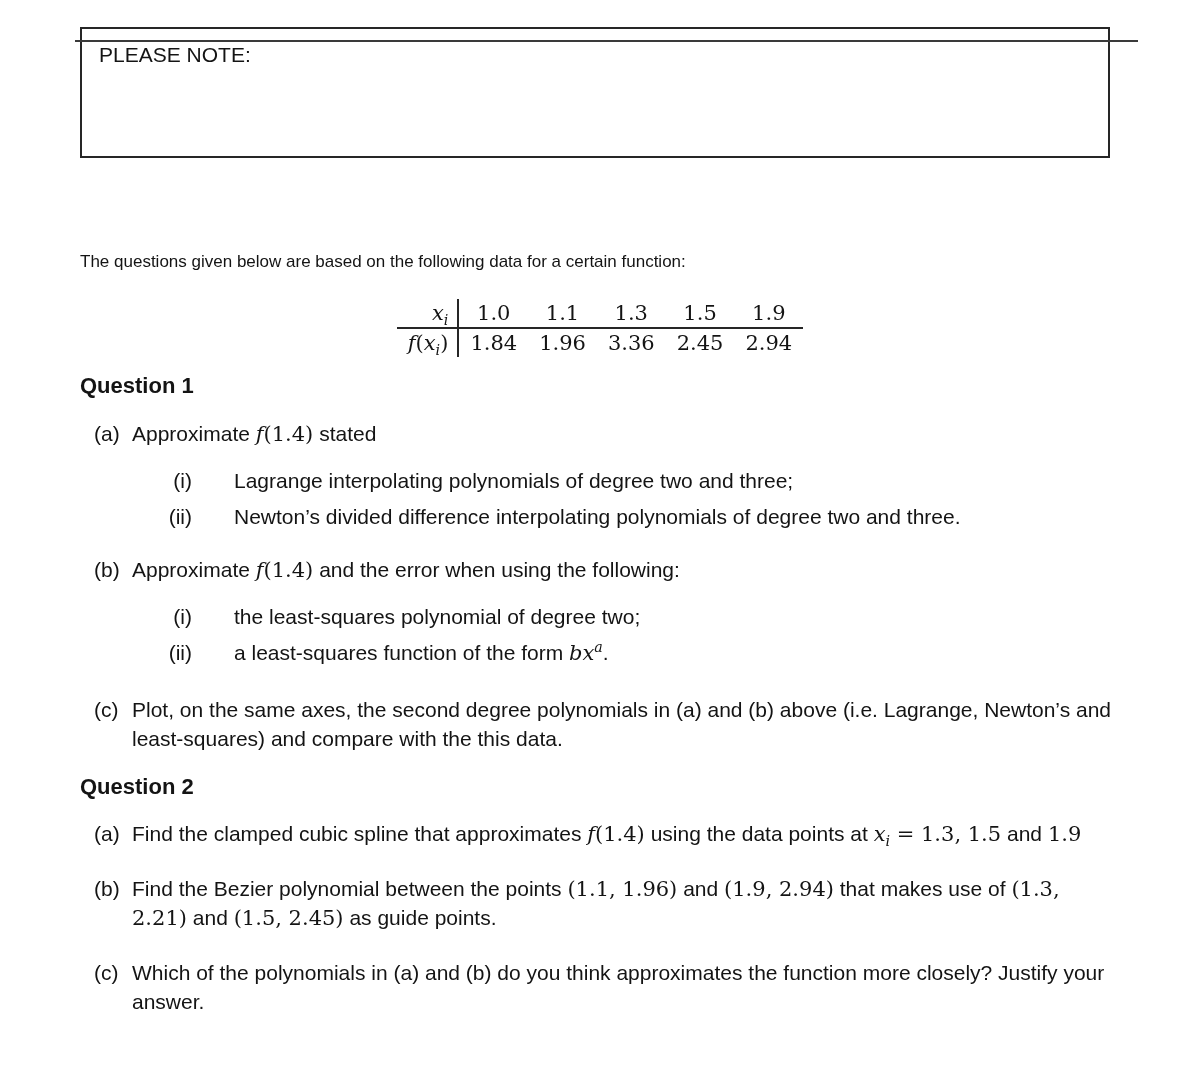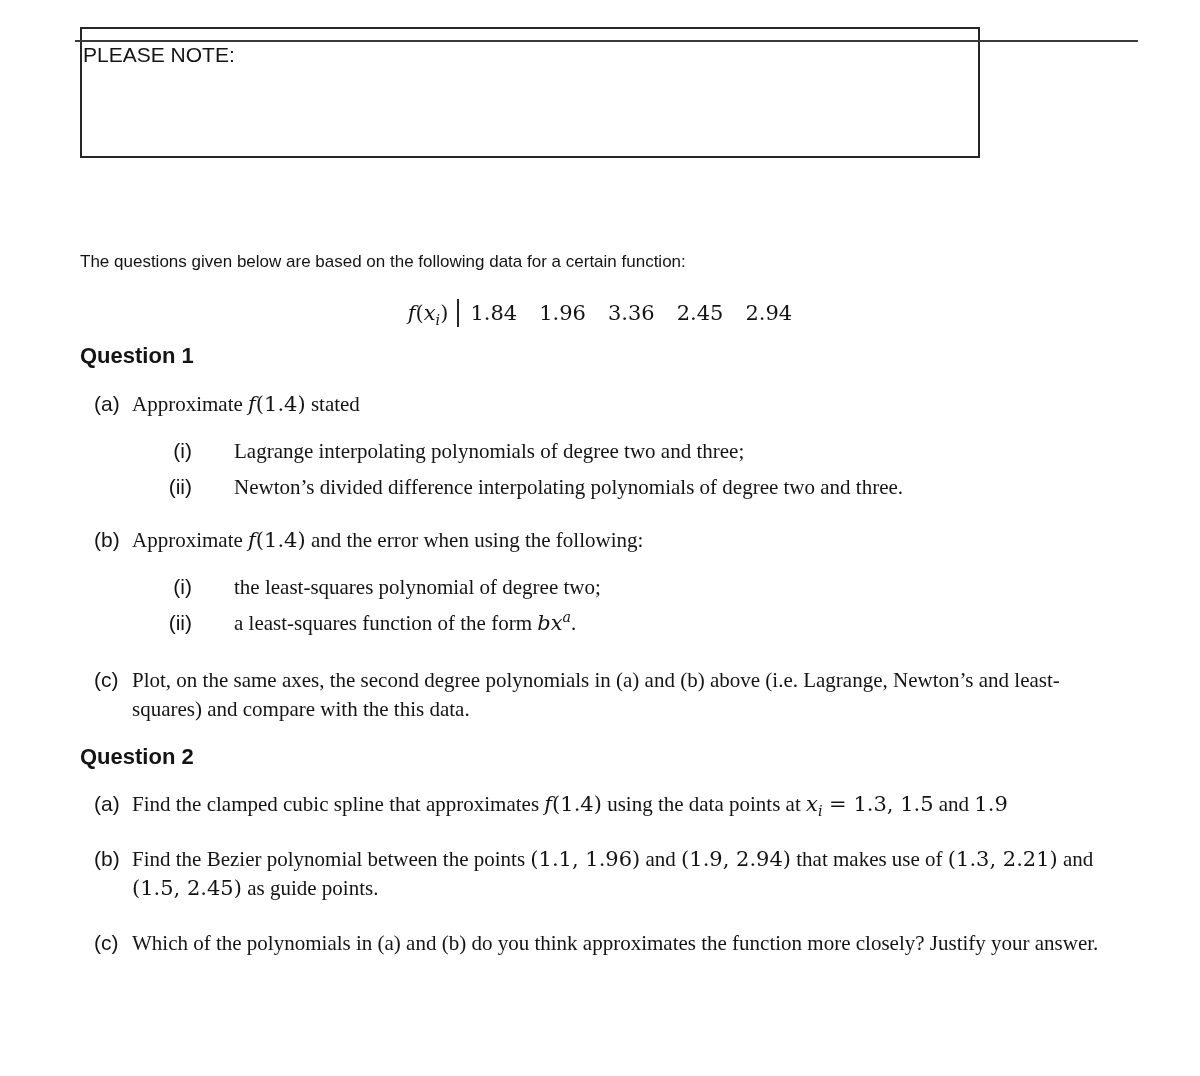--- a/index.html
+++ b/index.html
@@ -13,23 +13,23 @@
   }
   .page { position: relative; width: 1200px; height: 1076px; padding: 0 80px; }
 
   .top-rule {
     position: absolute; top: 13px; left: 75px;
     width: 1063px; height: 2px; background: #3a3a3a;
   }
 
   .note-box {
     margin-top: 27px;
-    width: 900px; min-height: 131px;
+    width: 1030px; min-height: 131px;
     border: 2px solid #262626;
-    padding: 11px 1px;
+    padding: 11px 17px;
     font-size: 21px; line-height: 1.42;
   }
   .note-title { margin-bottom: 0px; }
 
   .intro { margin-top: 92px; font-size: 17px; line-height: 1.38; }
 
   .data-table {
     margin: 26px auto 0 auto;
     border-collapse: collapse;
     font-family: "DejaVu Serif", serif;
@@ -42,21 +42,21 @@
   .q-heading { font-size: 22px; font-weight: bold; line-height: 1.2; }
 
   .part { display: flex; margin-left: 14px; font-size: 21px; line-height: 1.38; }
   .part-label { width: 38px; flex: none; }
   .part-text { flex: 1; }
 
   .subpart { display: flex; margin-left: 76px; font-size: 21px; line-height: 1.38; }
   .subpart-label { width: 36px; flex: none; text-align: right; margin-right: 10px; }
   .subpart-text { flex: 1; margin-left: 32px; }
 
-  .seg-t { font-family: Liberation Serif, serif; }
+  .seg-t { font-family: Liberation Sans, sans-serif; }
   .seg-m { font-family: "DejaVu Serif", serif; font-style: italic; }
   .seg-r { font-family: "DejaVu Serif", serif; }
   sub.seg-sub, sup.seg-sup {
     font-family: "DejaVu Serif", serif; font-style: italic;
     font-size: 68%; line-height: 0;
   }
 </style>
 </head>
 <body>
 
@@ -65,20 +65,28 @@
   <div class="top-rule"></div>
 
   <div class="note-box">
     <div class="note-title">PLEASE NOTE:</div>
   </div>
 
   <p class="intro">The questions given below are based on the following data for a certain function:</p>
 
   <table class="data-table">
     <tbody>
+      <tr class="rule-below">
+        <td class="lbl"><span class="seg-m">x</span><sub class="seg-sub">i</sub></td>
+        <td>1.0</td>
+        <td>1.1</td>
+        <td>1.3</td>
+        <td>1.5</td>
+        <td>1.9</td>
+      </tr>
       <tr>
         <td class="lbl"><span class="seg-m">f</span><span class="seg-r">(</span><span class="seg-m">x</span><sub class="seg-sub">i</sub><span class="seg-r">)</span></td>
         <td>1.84</td>
         <td>1.96</td>
         <td>3.36</td>
         <td>2.45</td>
         <td>2.94</td>
       </tr>
     </tbody>
   </table>

